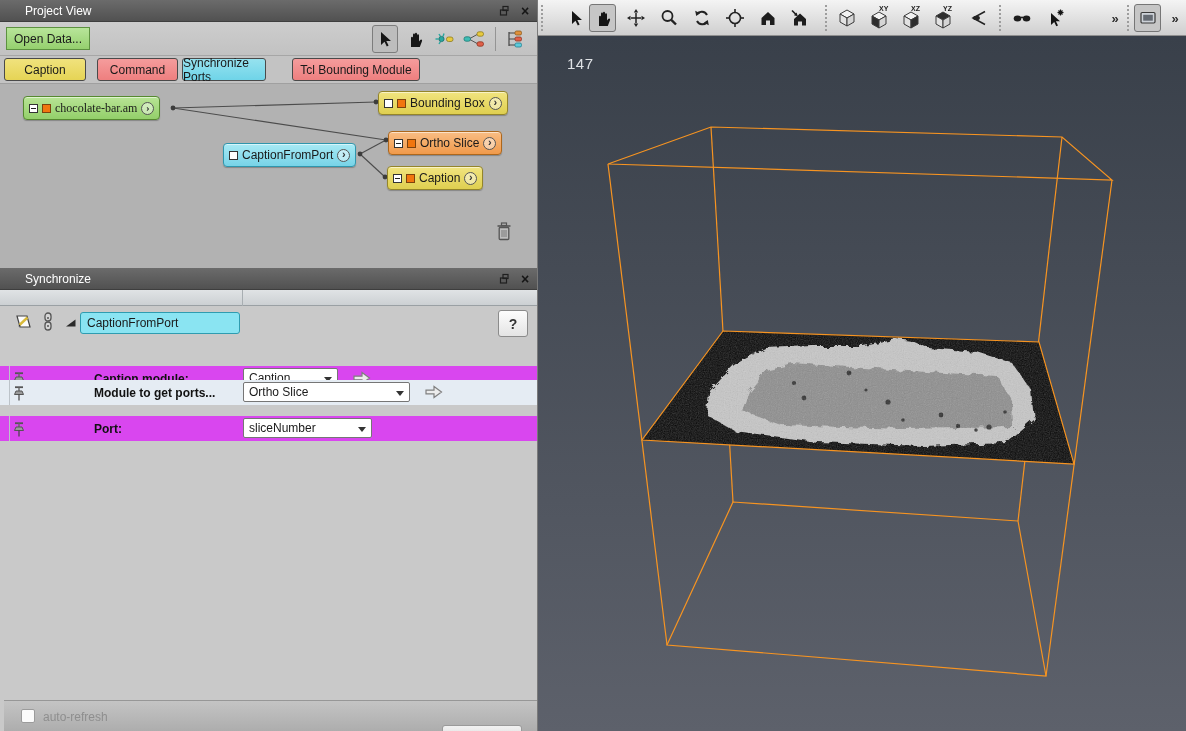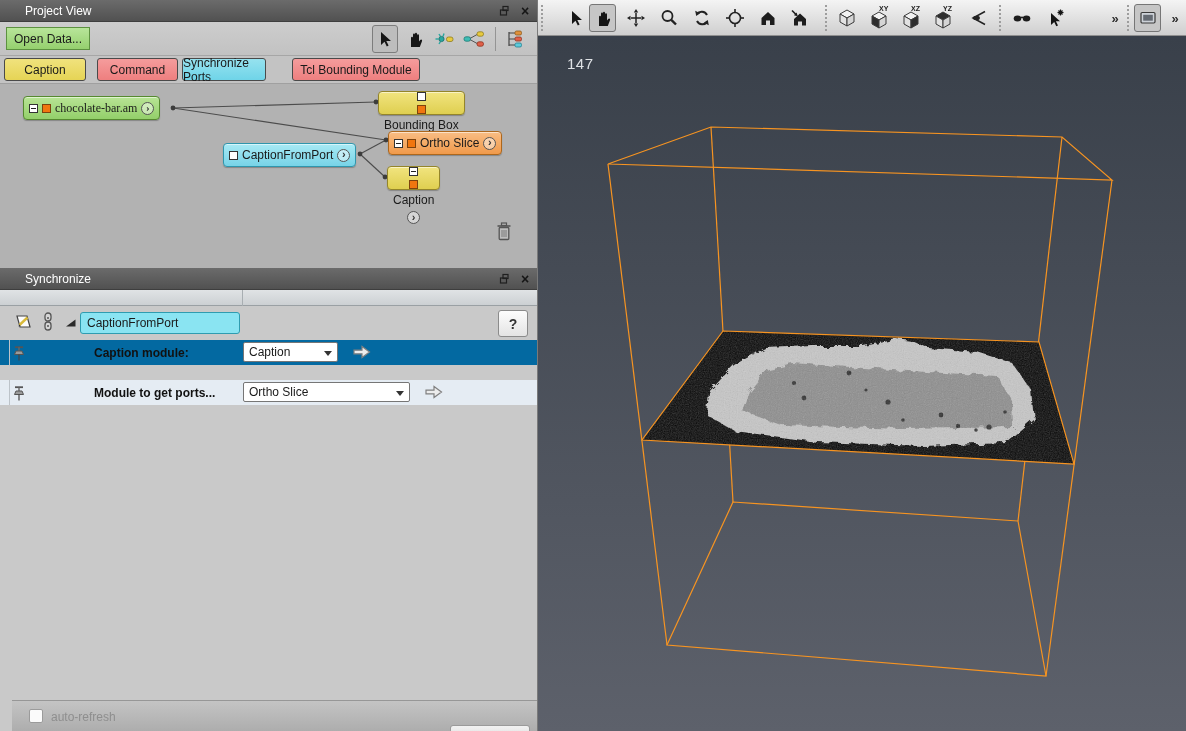--- a/index.html
+++ b/index.html
@@ -35,21 +35,21 @@
     display:flex; align-items:center; justify-content:center; font-size:12px; }
   .tag-yellow { background:linear-gradient(#f0e27d,#e6d455); }
   .tag-red    { background:linear-gradient(#f59c9c,#ee7f7f); }
   .tag-cyan   { background:linear-gradient(#96e2ef,#6fd4e8); }
 
   #graph-area { position:absolute; left:0; top:84px; width:537px; height:184px; background:#b2b2b2; }
   #graph-wires { position:absolute; left:0; top:0; }
   .node { position:absolute; height:24px; border-radius:4px; display:flex; align-items:center;
     gap:4px; padding:0 5px; font-size:12px; box-shadow:inset 0 1px 0 rgba(255,255,255,.55), 0 1px 1px rgba(0,0,0,.25); }
   .node-green  { background:linear-gradient(#b8e495,#93cf6a); border:1px solid #55892f;font-family:Liberation Serif, serif; }
-  .node-yellow { background:linear-gradient(#f1e47f,#dfcf50); border:1px solid #94852a;flex-direction:column; }
+  .node-yellow { background:linear-gradient(#f1e47f,#dfcf50); border:1px solid #94852a; }
   .node-orange { background:linear-gradient(#f9bd84,#f09a4b); border:1px solid #ad671c; }
   .node-cyan   { background:linear-gradient(#a8eaf5,#77d3e7); border:1px solid #2f96ad; }
   .sq-minus { width:9px; height:9px; background:#fff; border:1px solid #333; position:relative; flex:none; }
   .sq-minus.with-line::after { content:""; position:absolute; left:1px; right:1px; top:3px; height:1px; background:#222; }
   .sq-orange { width:9px; height:9px; background:#f1760f; border:1px solid #7d430e; flex:none; }
   .carrow { width:13px; height:13px; border-radius:50%; border:1px solid #555; flex:none;
     background:rgba(255,255,255,.45); display:flex; align-items:center; justify-content:center;
     font-size:11px; line-height:11px; color:#333; font-weight:bold; padding-bottom:1px; }
   #trash-btn { position:absolute; left:492px; top:134px; width:24px; height:26px;
     display:flex; align-items:center; justify-content:center; }
@@ -64,33 +64,33 @@
   #name-row { position:absolute; left:0; top:0; width:537px; height:34px; }
   #name-box { position:absolute; left:80px; top:6px; width:160px; height:22px;
     background:#8ae4f2; border:1px solid #2f9cb0; border-radius:3px;
     display:flex; align-items:center; padding-left:6px; font-size:12px; }
   #help-btn { position:absolute; left:498px; top:4px; width:30px; height:27px;
     background:linear-gradient(#fdfdfd,#e4e4e4); border:1px solid #8b8b8b; border-radius:3px;
     display:flex; align-items:center; justify-content:center; font-weight:bold; font-size:14px; color:#333; }
 
   .prop-row { position:absolute; left:0; width:537px; height:25px; }
   .prop-row::before { content:""; position:absolute; left:9px; top:0; width:1px; height:25px; background:#bcc3c9; }
-  .row-a { background:#0369a1; }
+  .row-a { background:#d946ef;margin-top:26px; }
   .row-b { background:#e5ecf3; }
   .pin { position:absolute; left:12px; top:4px; }
   .prop-label { position:absolute; left:94px; top:0; height:25px; display:flex; align-items:center;
     font-weight:bold; font-size:12px; color:#111; }
   .dropdown { position:absolute; left:243px; top:2px; height:20px; background:#fff;
     border:1px solid #767676; border-radius:2px; display:flex; align-items:center;
     padding-left:5px; font-size:12px; }
   .dropdown .caret { position:absolute; right:5px; top:8px; width:0; height:0;
     border-left:4px solid transparent; border-right:4px solid transparent; border-top:5px solid #333; }
   .row-arrow { position:absolute; top:4px; }
 
-  #props-bottom-bar { position:absolute; left:12px; top:700px; width:537px; height:31px;
+  #props-bottom-bar { position:absolute; left:4px; top:700px; width:537px; height:31px;
     background:linear-gradient(#c4c4c4,#adadad); border-top:1px solid #979797; }
   #auto-refresh-box { position:absolute; left:17px; top:8px; width:14px; height:14px;
     background:#fbfbfb; border:1px solid #9b9b9b; border-radius:2px; }
   #auto-refresh-label { position:absolute; left:39px; top:0; height:31px; display:flex; align-items:center; color:#8e8e8e; }
   #apply-btn { position:absolute; left:438px; top:5px; width:80px; height:22px;
     background:linear-gradient(#f1f1f1,#d5d5d5); border:1px solid #9a9a9a; border-radius:3px;
     display:flex; align-items:center; justify-content:center; color:#9b9b9b;margin-top:19px; }
 
   
   #viewport-pane { position:absolute; left:537px; top:0; width:649px; height:731px; border-left:1px solid #7a7a7a; }
@@ -349,20 +349,35 @@
         <span>Ortho Slice</span>
         <span class="caret"></span>
       </div>
       <span class="row-arrow" style="left:424px;">
         <svg width="20" height="16" viewBox="0 0 20 16">
           <polygon points="2,6.2 10,6.2 10,2.5 17.5,8 10,13.5 10,9.8 2,9.8" fill="#ececec" stroke="#808080" stroke-width="1.2"></polygon>
         </svg>
       </span>
     </div>
 
+    <div class="prop-row row-a" style="top:84px;">
+      <span class="pin">
+        <svg width="14" height="18" viewBox="0 0 14 18">
+          <line x1="3" y1="3.2" x2="11" y2="3.2" stroke="#555" stroke-width="1.8"></line>
+          <line x1="7" y1="3.2" x2="7" y2="7" stroke="#666" stroke-width="1.4"></line>
+          <polygon points="4,7 10,7 11.5,10.5 2.5,10.5" fill="#9a9a9a" stroke="#555" stroke-width="1"></polygon>
+          <line x1="7" y1="10.5" x2="7" y2="16.5" stroke="#444" stroke-width="1.2"></line>
+        </svg>
+      </span>
+      <span class="prop-label">Port:</span>
+      <div class="dropdown" style="width:129px;">
+        <span>sliceNumber</span>
+        <span class="caret"></span>
+      </div>
+    </div>
   </div>
 
   <div id="props-bottom-bar">
     <span id="auto-refresh-box"></span>
     <span id="auto-refresh-label">auto-refresh</span>
     <div id="apply-btn">
       <span>Apply</span>
     </div>
   </div>
 </div>

